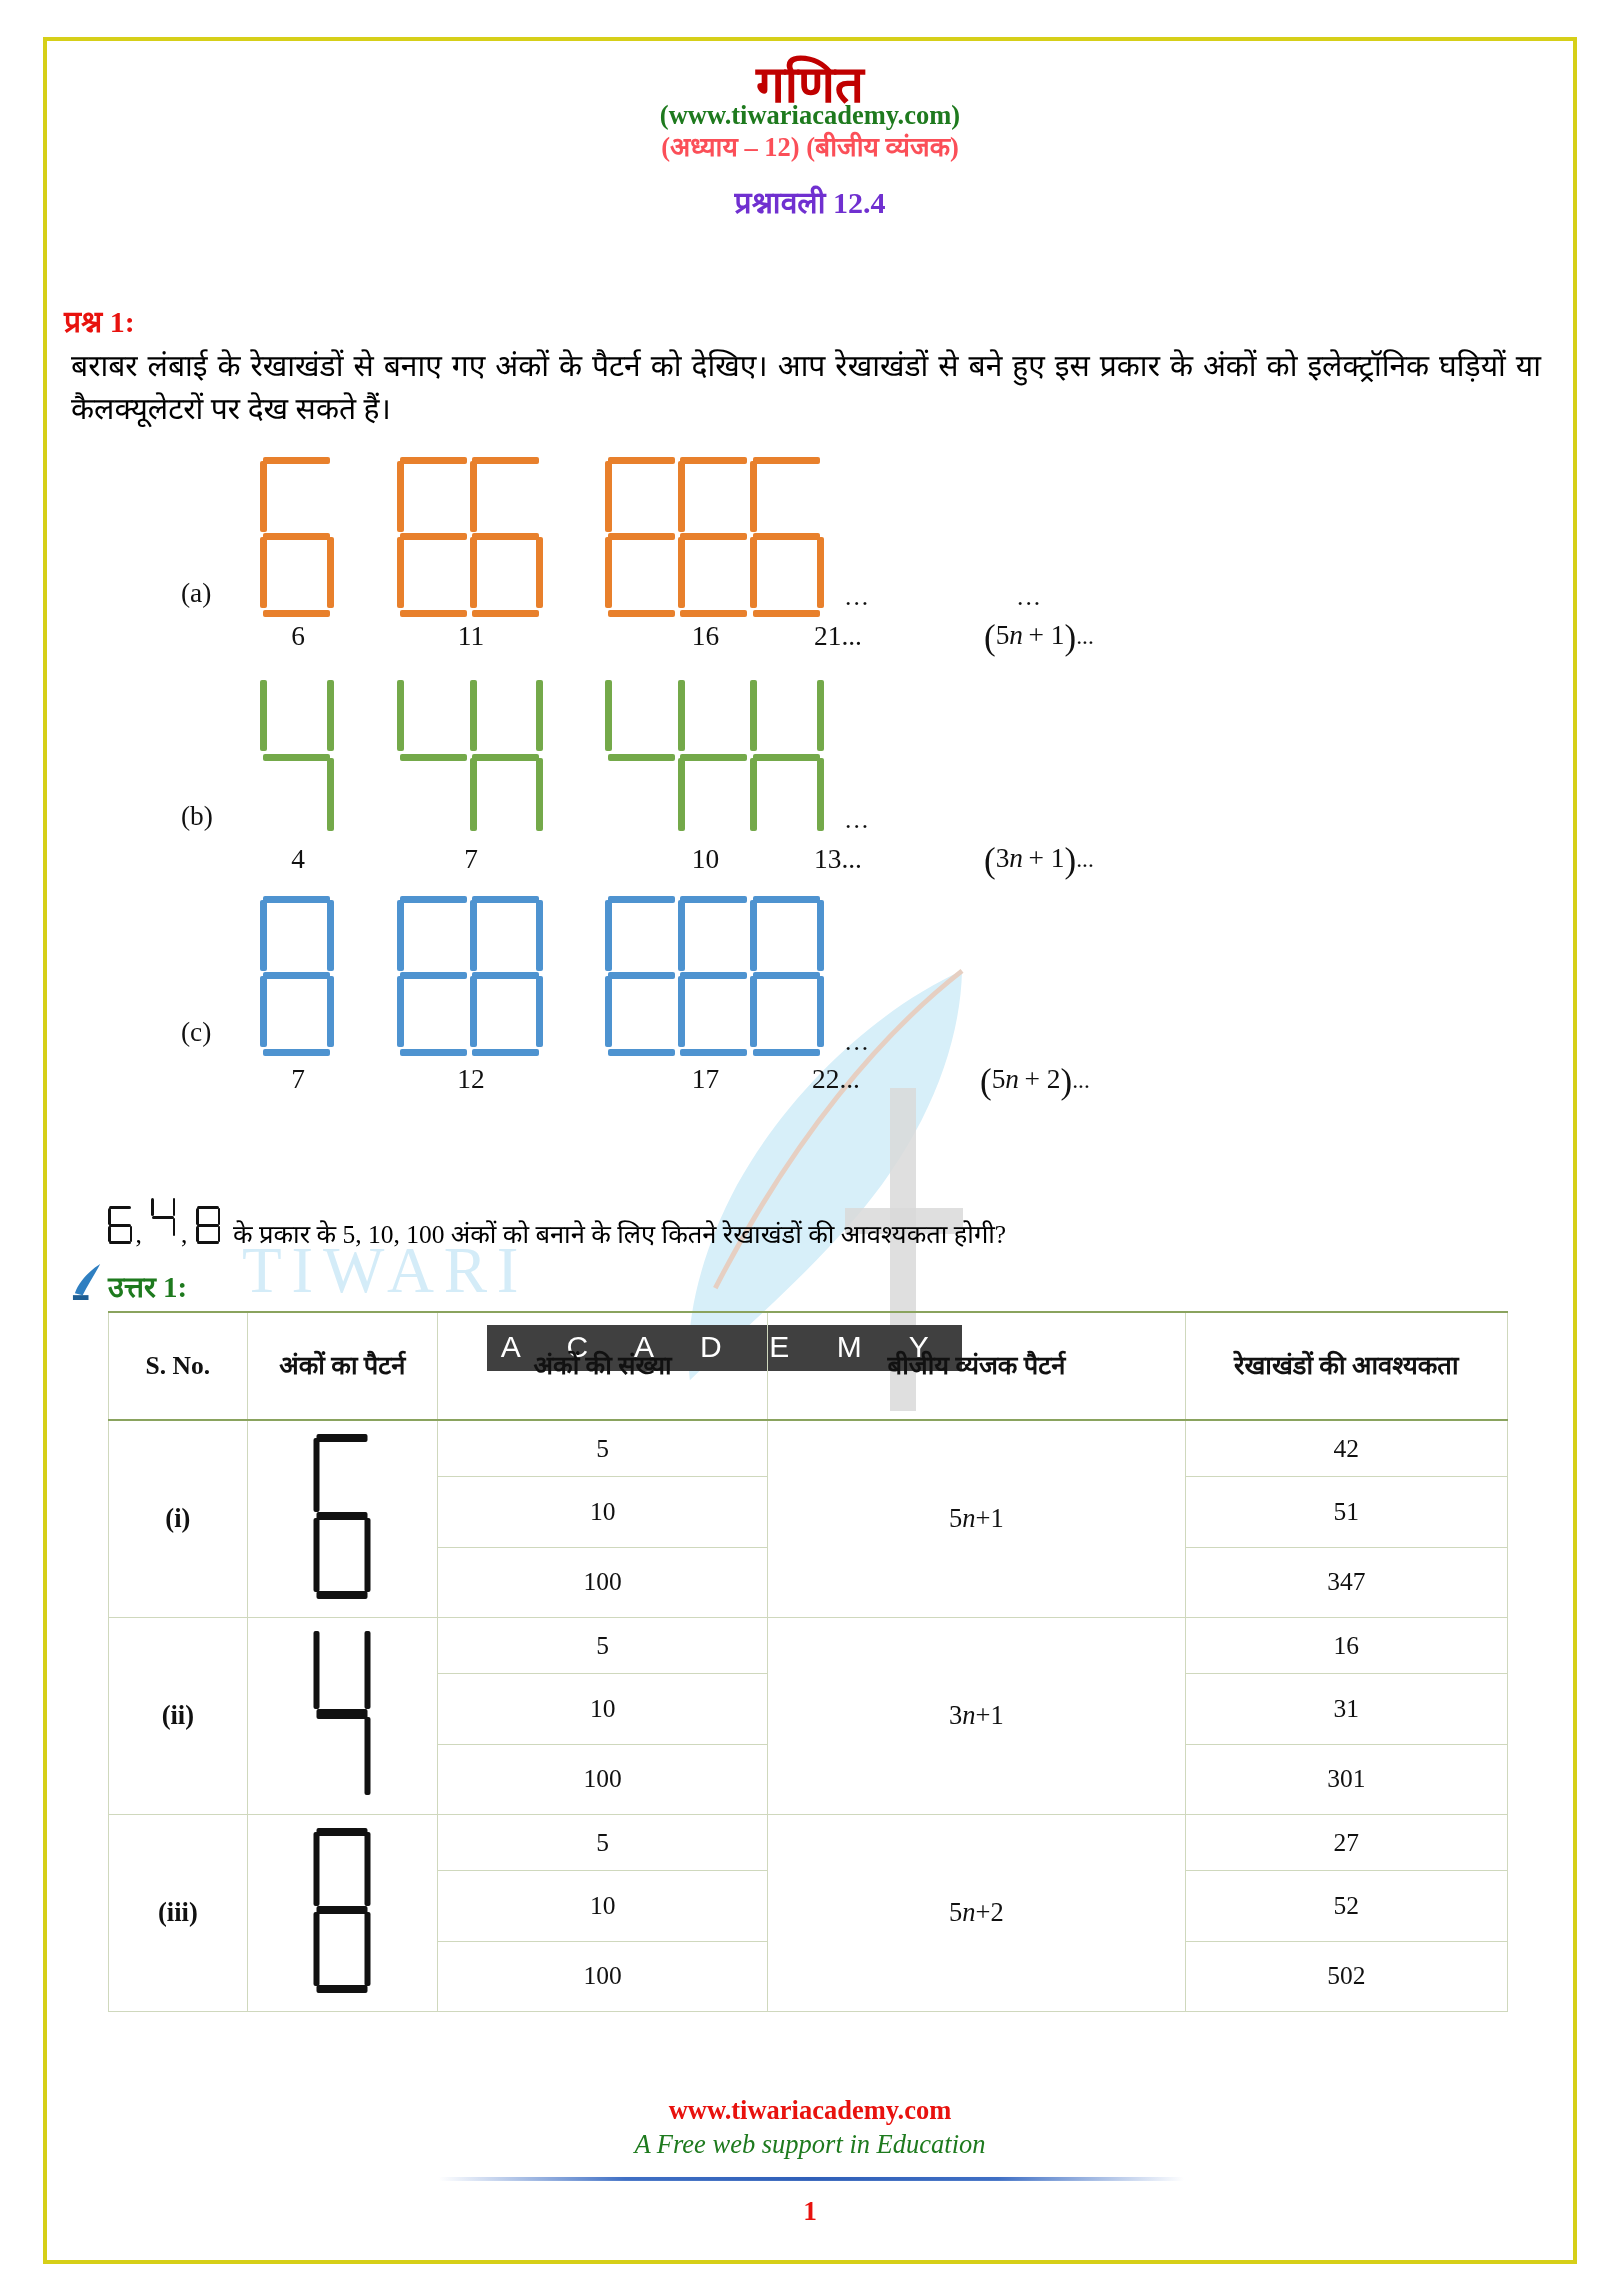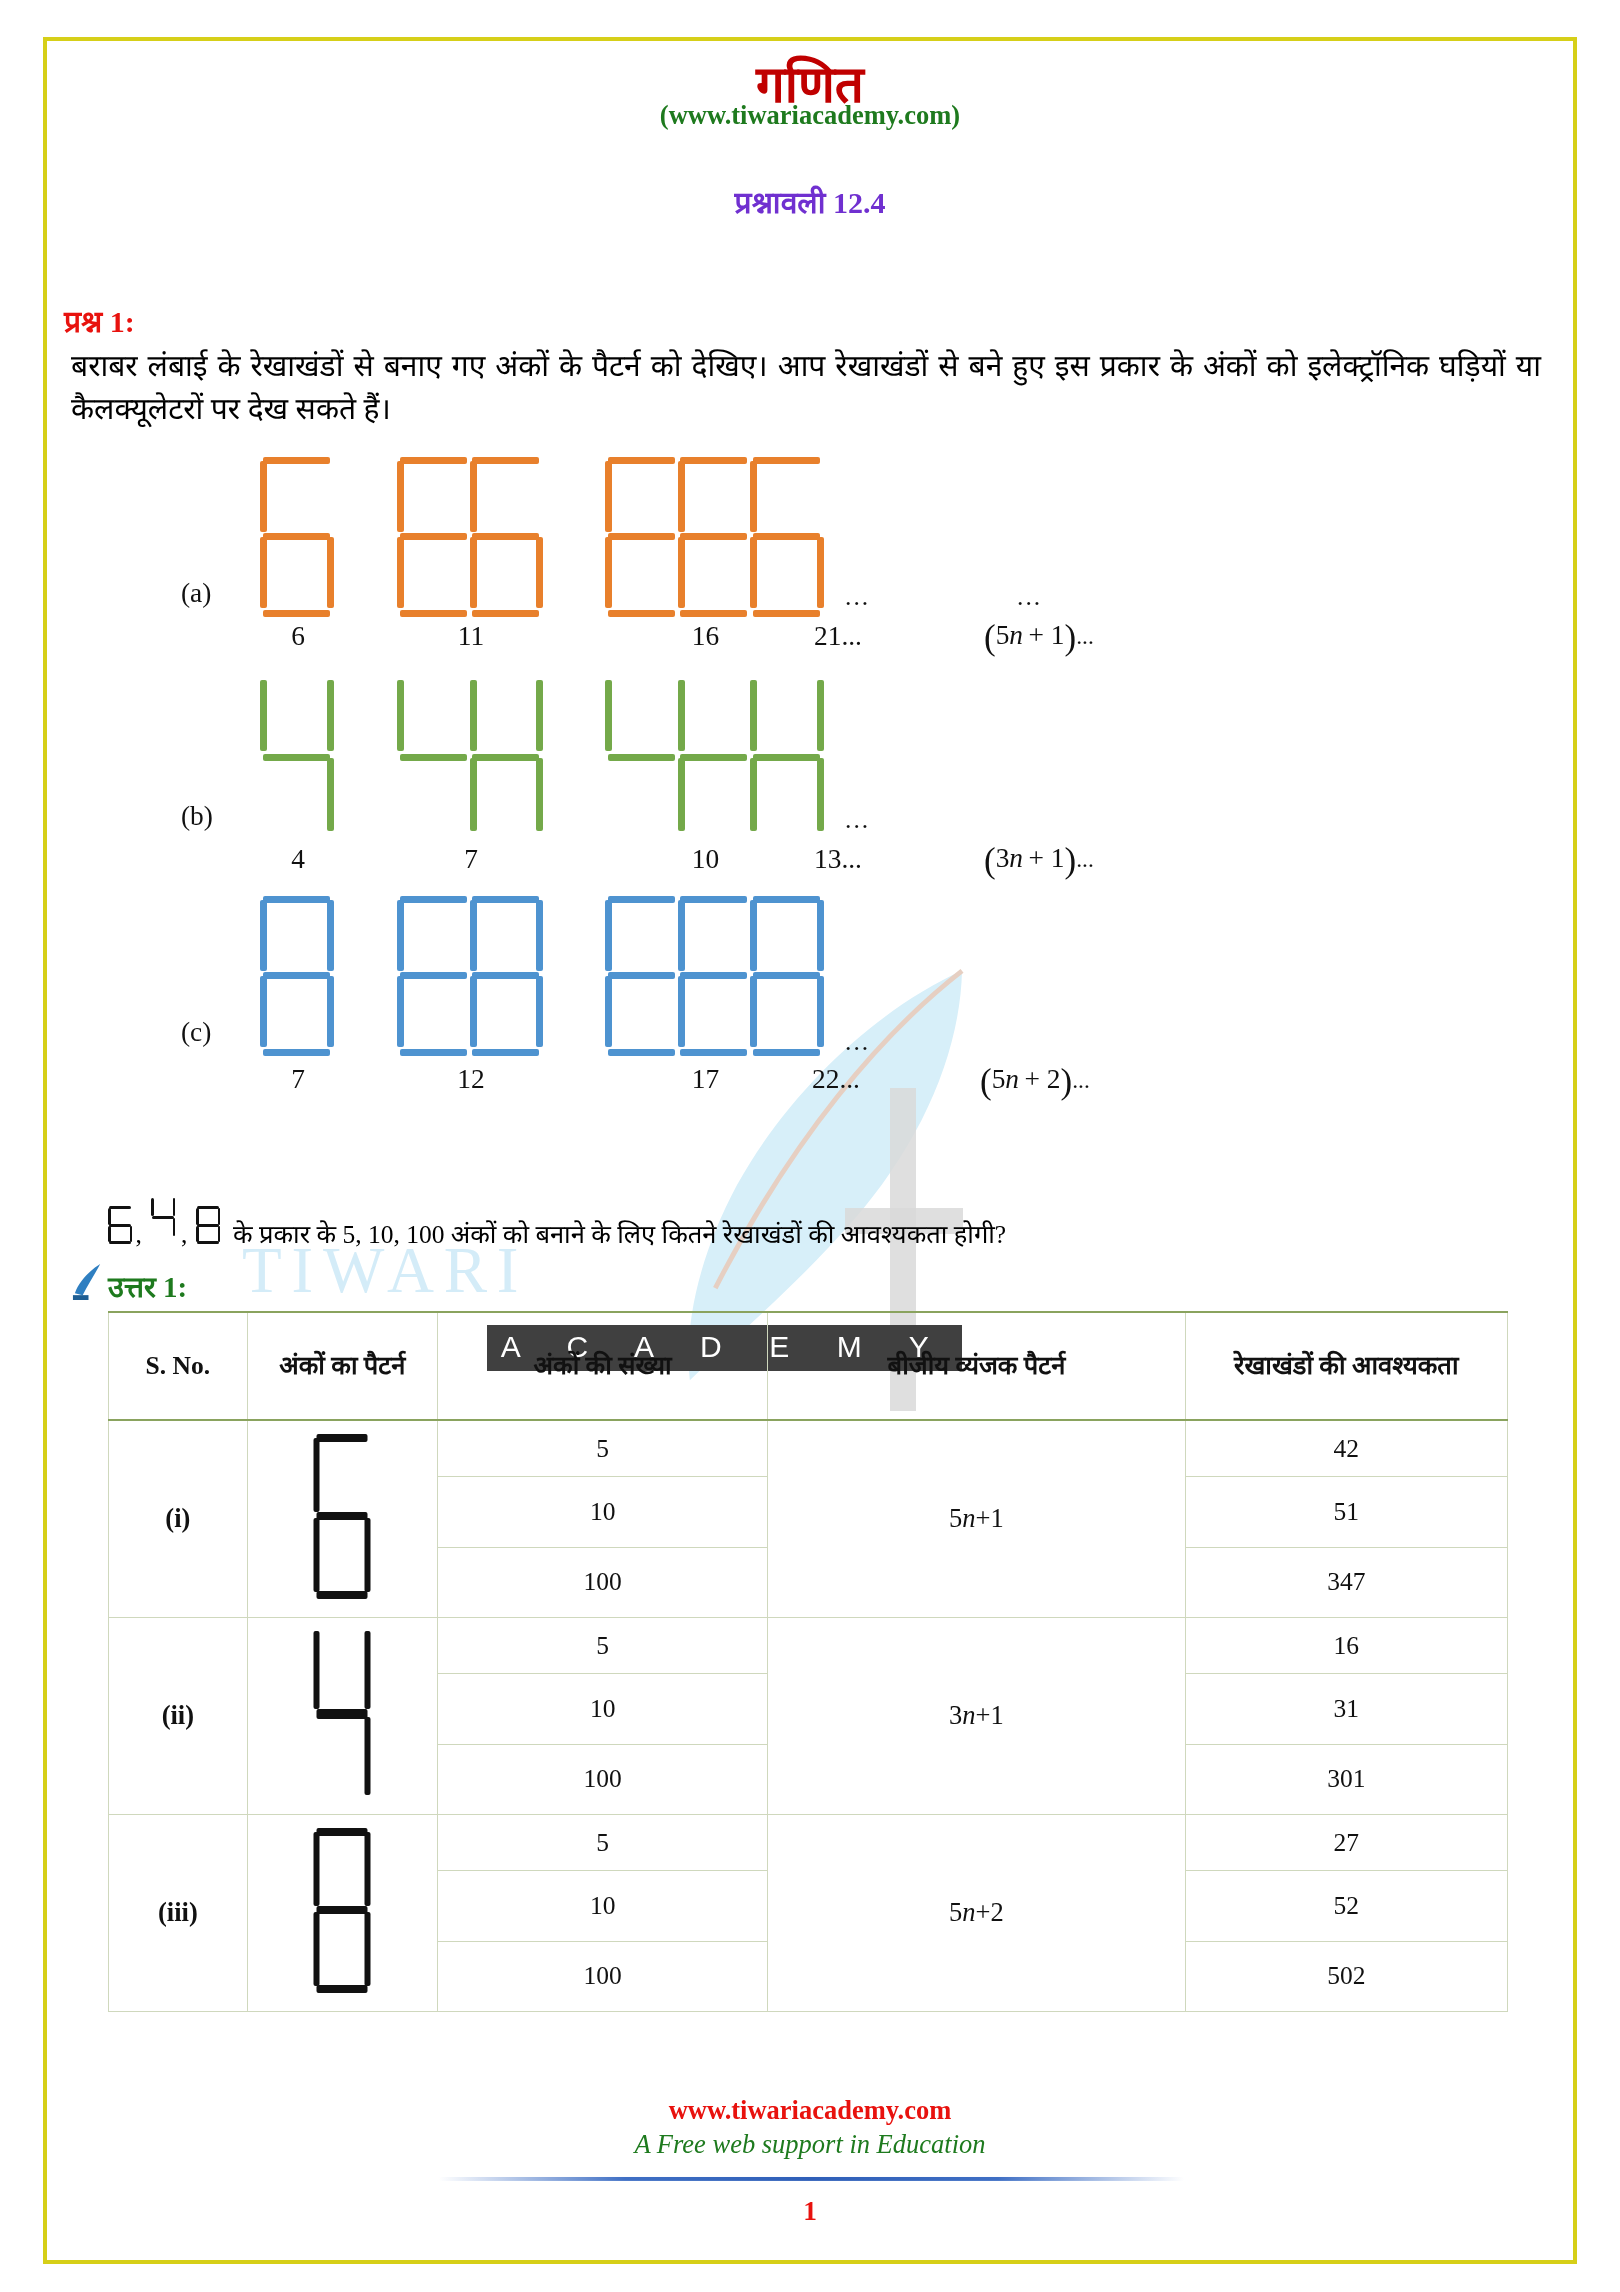--- a/index.html
+++ b/index.html
@@ -309,20 +309,21 @@
     <div class="wm-quill-stem"></div>
     <div class="wm-quill-bar"></div>
     <div class="wm-tiwari">TIWARI</div>
     <div class="wm-academy">A C A D E M Y</div>
   </div>
 
   <div id="page-border"></div>
 
   <div class="hdr" id="title-ganit">गणित</div>
   <div class="hdr" id="site-line">(www.tiwariacademy.com)</div>
+  <div class="hdr" id="chapter-line">(अध्याय – 12) (बीजीय व्यंजक)</div>
   <div class="hdr" id="exercise-line">प्रश्नावली 12.4</div>
 
   <div id="q-label">प्रश्न 1:</div>
   <div id="q-text">बराबर लंबाई के रेखाखंडों से बनाए गए अंकों के पैटर्न को देखिए। आप रेखाखंडों से बने हुए इस प्रकार के अंकों को इलेक्ट्रॉनिक घड़ियों या कैलक्यूलेटरों पर देख सकते हैं।</div>
 
   <div id="figures">
 
     <div class="fig-row row-a">
       <span class="fig-tag" style="left:181px; top:127px;">(a)</span>
 

